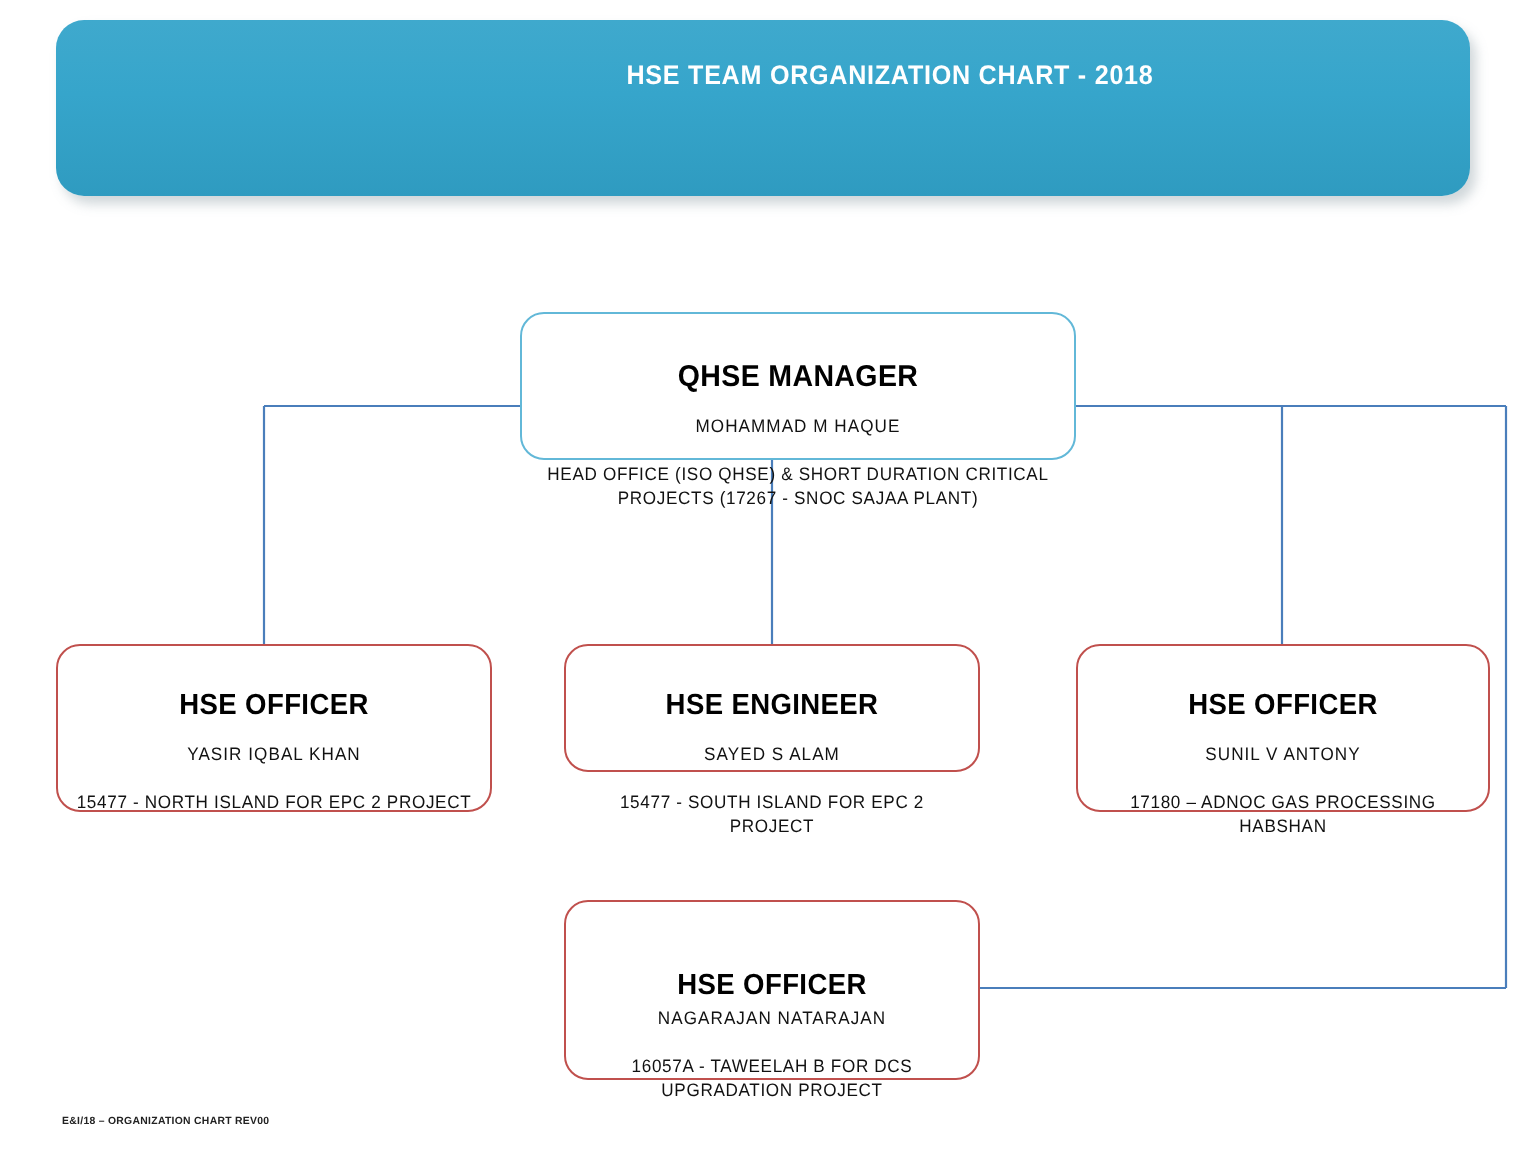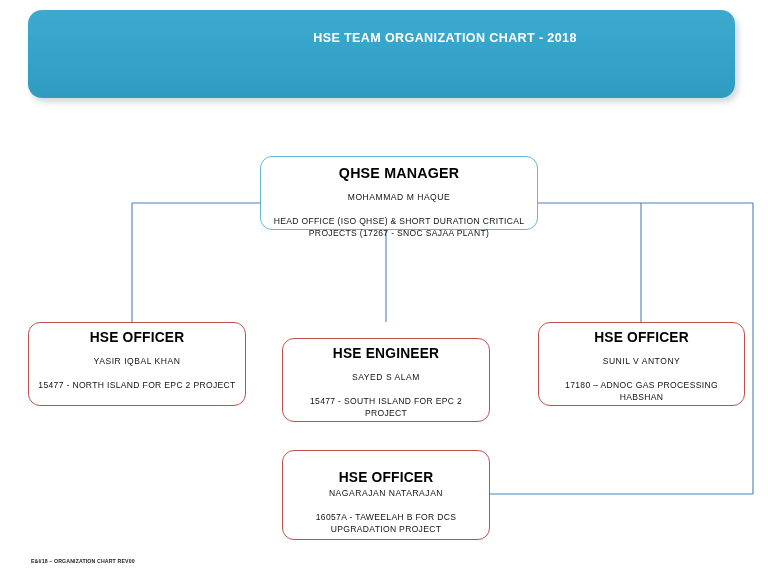--- a/index.html
+++ b/index.html
@@ -67,21 +67,21 @@
     pointer-events: none;
   }
 
   
   .node {
     position: absolute;
     background: #ffffff;
     border-radius: 12px;
     box-sizing: border-box;
     text-align: center;
-    padding-top: 6px;
+    padding-top: 22px;
   }
   .node.blue  { border: 1.6px solid #62b8d8; }
   .node.red   { border: 1.6px solid #c0504d; }
 
   .node-title {
     font-family: "Liberation Sans", sans-serif;
     font-weight: bold;
     color: #000000;
     font-size: 14.5px;
     letter-spacing: 0.2px;
@@ -105,21 +105,21 @@
 
   
   #node-manager {
     left: 260px; top: 156px; width: 278px; height: 74px;
   }
   #node-manager .node-title { font-size: 15px; margin-top: 1px; }
   #node-manager .node-name  { margin-top: 11px; }
   #node-manager .node-desc  { margin-top: 13px; }
 
   #node-officer-1 { left: 28px;  top: 322px; width: 218px; height: 84px; }
-  #node-engineer  { left: 282px; top: 338px; width: 208px; height: 84px; }
+  #node-engineer  { left: 282px; top: 322px; width: 208px; height: 64px; }
   #node-officer-2 { left: 538px; top: 322px; width: 207px; height: 84px; }
   #node-officer-3 { left: 282px; top: 450px; width: 208px; height: 90px; }
 
   #node-officer-1 .node-name,
   #node-engineer  .node-name,
   #node-officer-2 .node-name { margin-top: 11px; }
   #node-officer-1 .node-desc,
   #node-engineer  .node-desc,
   #node-officer-2 .node-desc { margin-top: 13px; }
 

